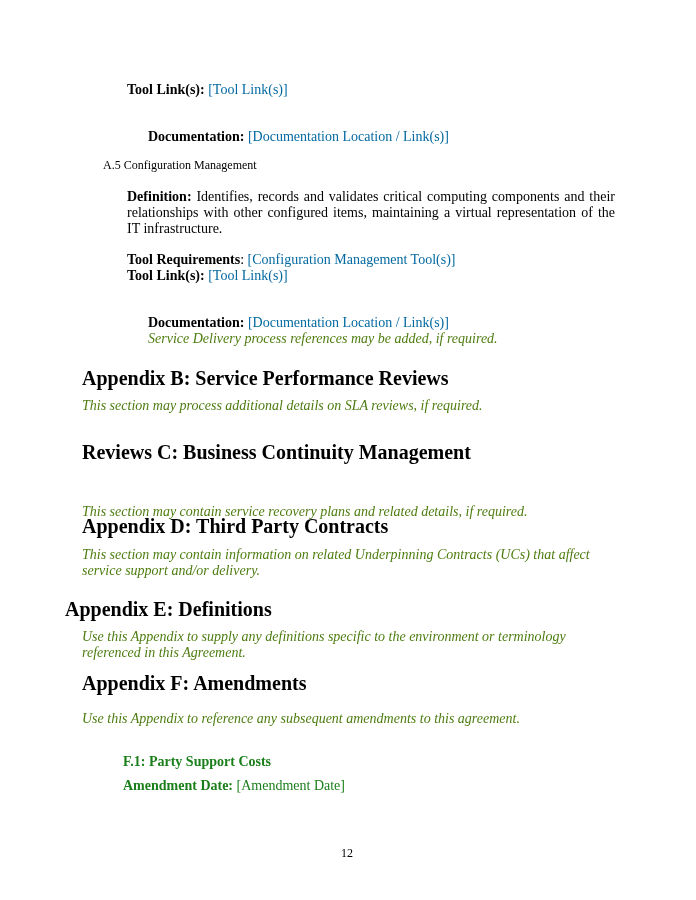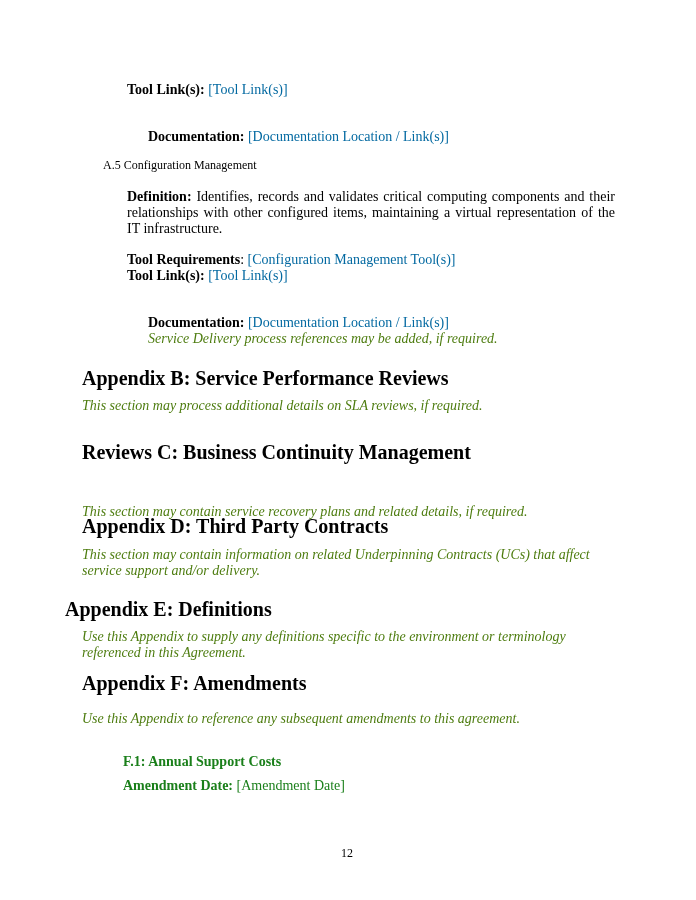--- a/index.html
+++ b/index.html
@@ -59,19 +59,19 @@
 <div class="abs note" style="left:82px; top:547px;">This section may contain information on related Underpinning Contracts (UCs) that affect</div>
 <div class="abs note" style="left:82px; top:563px;">service support and/or delivery.</div>
 
 <div class="abs h2" style="left:65px; top:598px;">Appendix E: Definitions</div>
 <div class="abs note" style="left:82px; top:629px;">Use this Appendix to supply any definitions specific to the environment or terminology</div>
 <div class="abs note" style="left:82px; top:645px;">referenced in this Agreement.</div>
 
 <div class="abs h2" style="left:82px; top:672px;">Appendix F: Amendments</div>
 <div class="abs note" style="left:82px; top:711px;">Use this Appendix to reference any subsequent amendments to this agreement.</div>
 
-<div class="abs green bold" style="left:123px; top:754px;">F.1: Annual Support Costs</div>
+<div class="abs green bold" style="left:123px; top:754px;">F.1: Party Support Costs</div>
 <div class="abs green" style="left:123px; top:778px;">
   <span class="bold">Amendment Date:</span>
   <span>[Amendment Date]</span>
 </div>
 
 <div class="abs footer" style="left:341px; top:846px;">12</div>
 
 </body></html>

